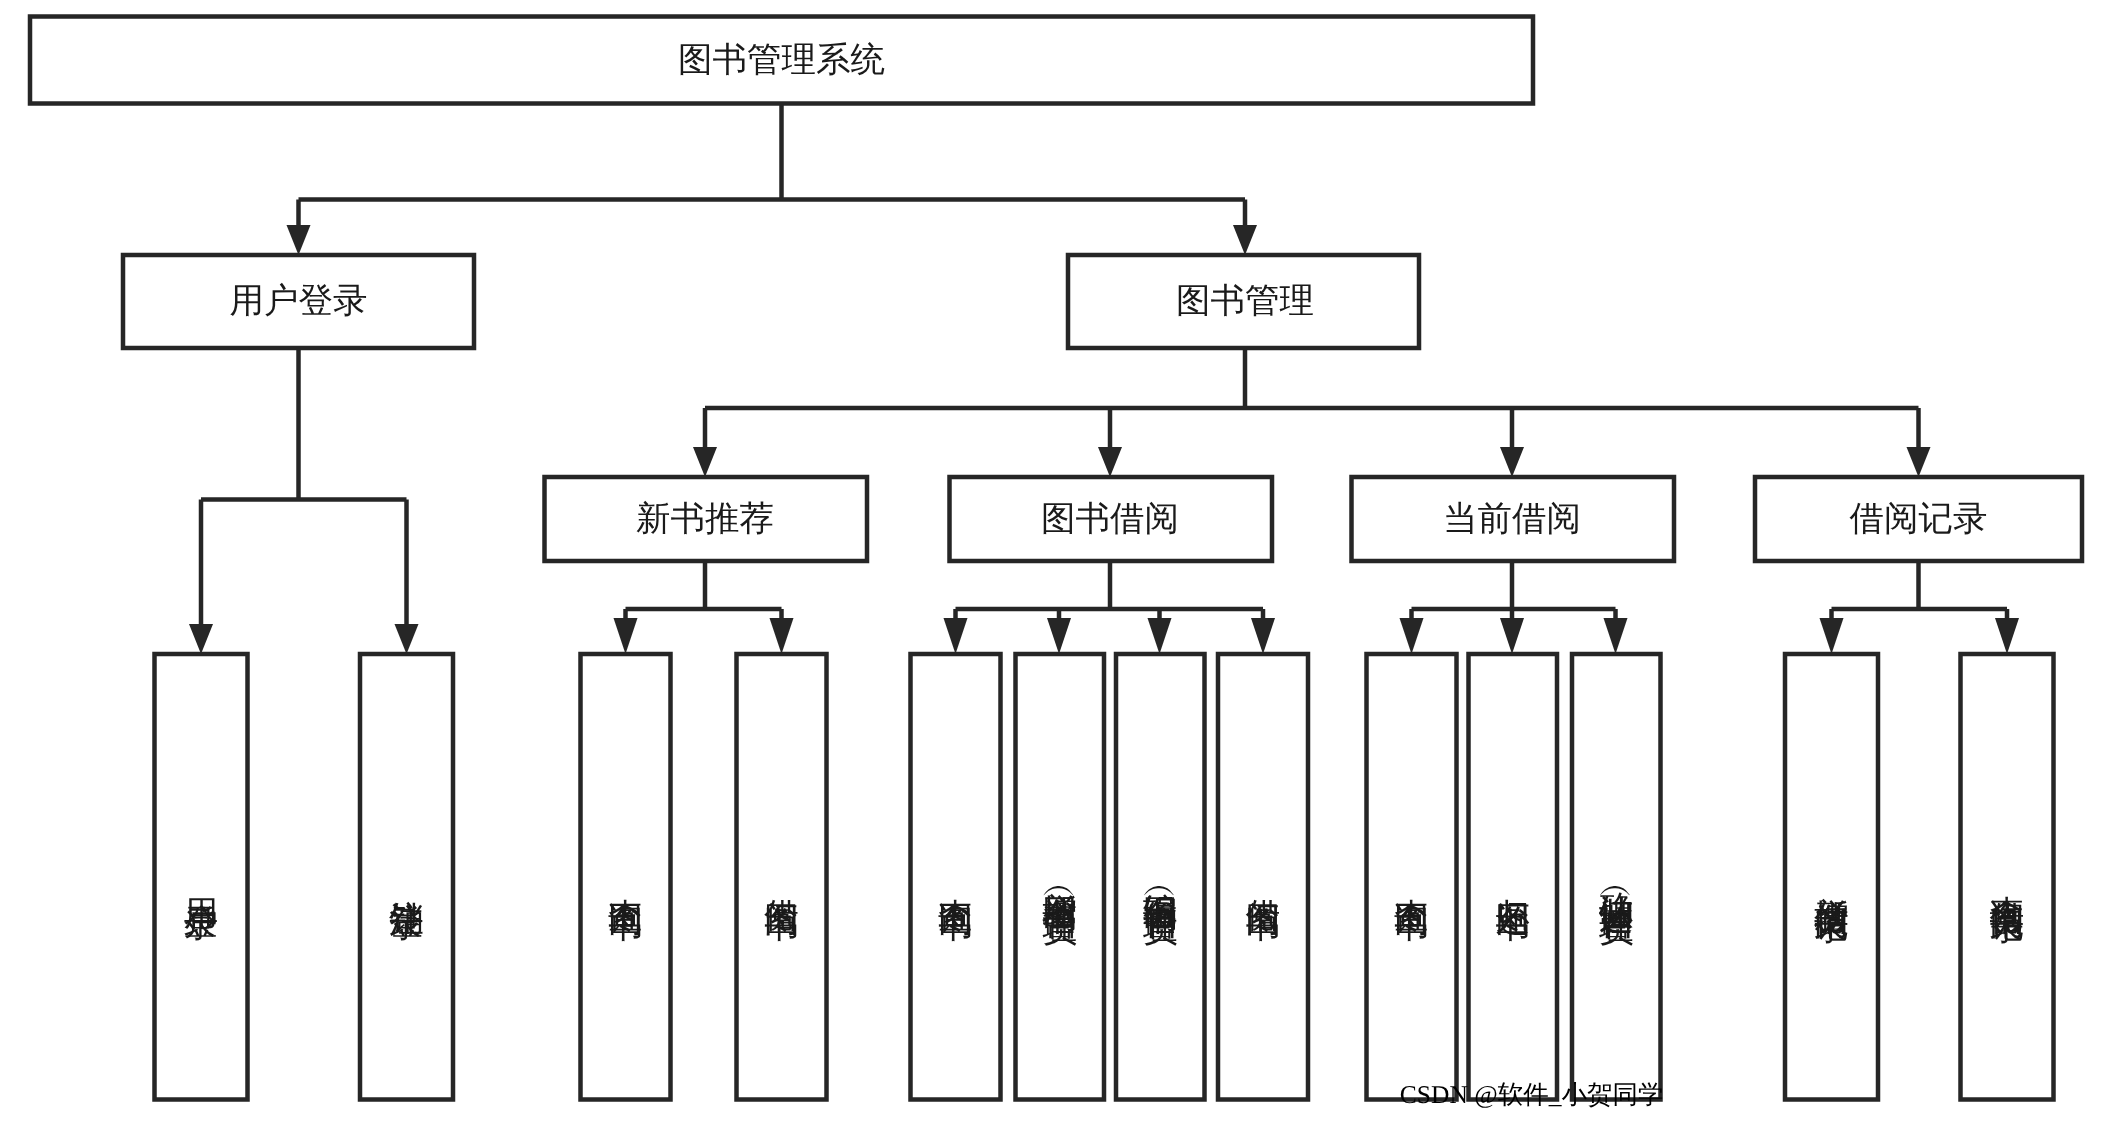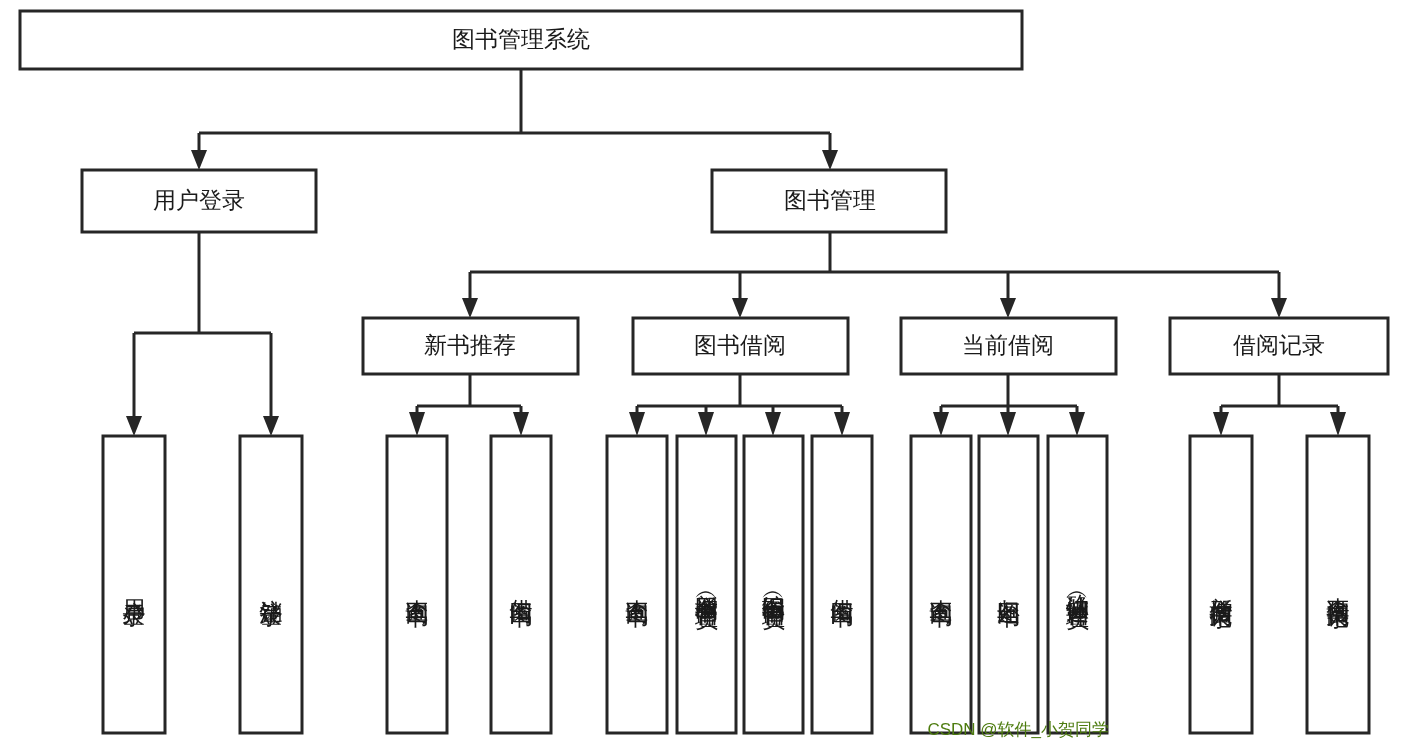--- a/index.html
+++ b/index.html
@@ -57,22 +57,22 @@
     font-size: 23px;
     writing-mode: vertical-rl;
     text-orientation: upright;
     letter-spacing: 2px;
   }
   .watermark {
     position: absolute;
     right: 9px;
     bottom: 6px;
     font-size: 17px;
-    color: #4d7c0f;
-    font-family: Liberation Sans, sans-serif;
+    color: #000000;
+    font-family: Liberation Serif, serif;
     white-space: nowrap;
     user-select: none;
   }
 </style>
 </head>
 <body>
 
 <div id="diagram-root">
 
   <svg id="diagram-svg" viewBox="0 0 1405 747" xmlns="http://www.w3.org/2000/svg">

